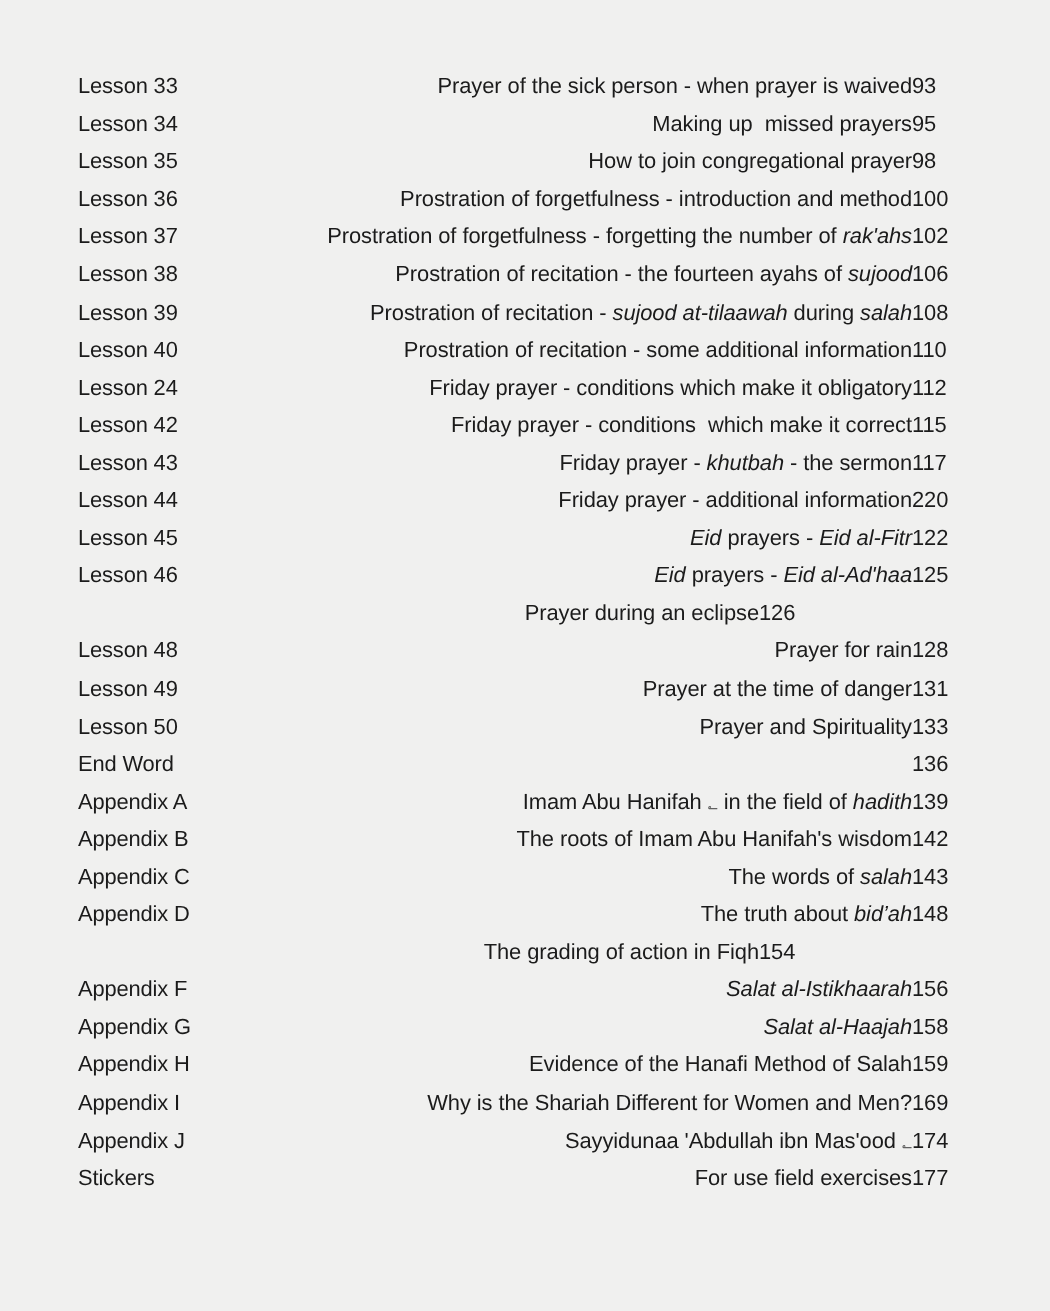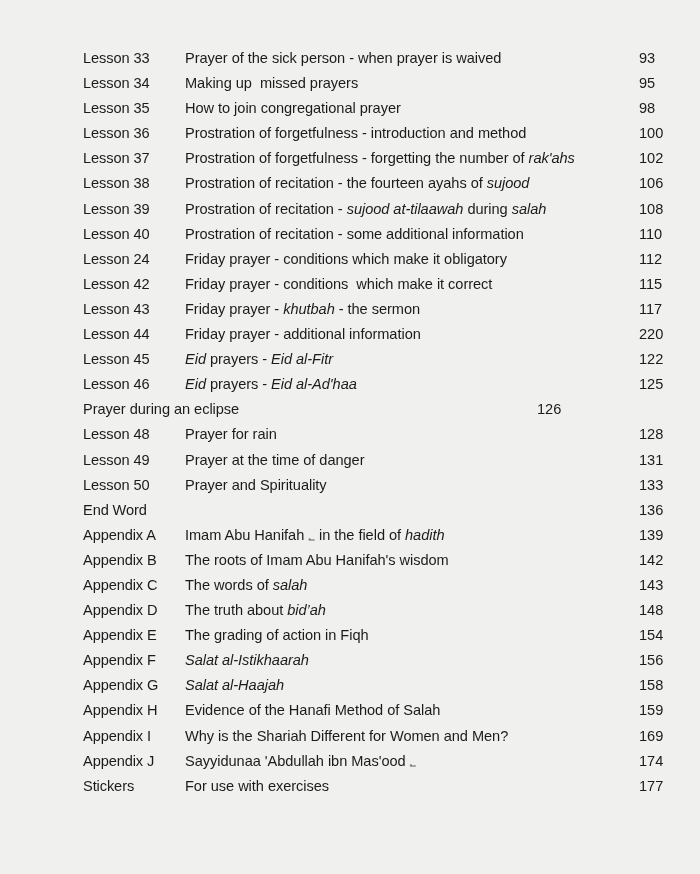--- a/index.html
+++ b/index.html
@@ -21,21 +21,20 @@
     height: 874px;
     background: #f0f0ef;
     box-sizing: border-box;
   }
 
   #toc-list {
     position: absolute;
     left: 52px;
     top: 46px;
     width: 610px;
-    margin-left: 31px;
   }
 
   .toc-row {
     display: flex;
     align-items: baseline;
     height: 25.1px;
     line-height: 25.1px;
     font-size: 14.6px;
     white-space: pre;
   }
@@ -43,20 +42,21 @@
   .toc-label {
     width: 102px;
     flex: 0 0 102px;
     letter-spacing: -0.1px;
   }
 
   .toc-title {
     width: 454px;
     flex: 0 0 454px;
     letter-spacing: -0.05px;
+    text-align: right;
   }
 
   .toc-title i {
   }
 
   .toc-page-num {
     flex: 0 0 auto;
     letter-spacing: -0.05px;
   }
 
@@ -89,21 +89,21 @@
       <div class="toc-row"><span class="toc-label">Lesson 46</span><span class="toc-title"><i>Eid</i> prayers - <i>Eid al-Ad'haa</i></span><span class="toc-page-num">125</span></div>
       <div class="toc-row"><span class="toc-title">Prayer during an eclipse</span><span class="toc-page-num">126</span></div>
       <div class="toc-row"><span class="toc-label">Lesson 48</span><span class="toc-title">Prayer for rain</span><span class="toc-page-num">128</span></div>
       <div class="toc-row"><span class="toc-label">Lesson 49</span><span class="toc-title">Prayer at the time of danger</span><span class="toc-page-num">131</span></div>
       <div class="toc-row"><span class="toc-label">Lesson 50</span><span class="toc-title">Prayer and Spirituality</span><span class="toc-page-num">133</span></div>
       <div class="toc-row"><span class="toc-label">End Word</span><span class="toc-title"></span><span class="toc-page-num">136</span></div>
       <div class="toc-row"><span class="toc-label">Appendix A</span><span class="toc-title">Imam Abu Hanifah <span class="honorific">؂</span> in the field of <i>hadith</i></span><span class="toc-page-num">139</span></div>
       <div class="toc-row"><span class="toc-label">Appendix B</span><span class="toc-title">The roots of Imam Abu Hanifah's wisdom</span><span class="toc-page-num">142</span></div>
       <div class="toc-row"><span class="toc-label">Appendix C</span><span class="toc-title">The words of <i>salah</i></span><span class="toc-page-num">143</span></div>
       <div class="toc-row"><span class="toc-label">Appendix D</span><span class="toc-title">The truth about <i>bid’ah</i></span><span class="toc-page-num">148</span></div>
-      <div class="toc-row"><span class="toc-label">Appendix E</span><span class="toc-title">The grading of action in Fiqh</span><span class="toc-page-num">154</span></div>
+      <div class="toc-row"><span class="toc-title">The grading of action in Fiqh</span><span class="toc-page-num">154</span></div>
       <div class="toc-row"><span class="toc-label">Appendix F</span><span class="toc-title"><i>Salat al-Istikhaarah</i></span><span class="toc-page-num">156</span></div>
       <div class="toc-row"><span class="toc-label">Appendix G</span><span class="toc-title"><i>Salat al-Haajah</i></span><span class="toc-page-num">158</span></div>
       <div class="toc-row"><span class="toc-label">Appendix H</span><span class="toc-title">Evidence of the Hanafi Method of Salah</span><span class="toc-page-num">159</span></div>
       <div class="toc-row"><span class="toc-label">Appendix I</span><span class="toc-title">Why is the Shariah Different for Women and Men?</span><span class="toc-page-num">169</span></div>
       <div class="toc-row"><span class="toc-label">Appendix J</span><span class="toc-title">Sayyidunaa 'Abdullah ibn Mas'ood <span class="honorific">؂</span></span><span class="toc-page-num">174</span></div>
-      <div class="toc-row"><span class="toc-label">Stickers</span><span class="toc-title">For use with exercises</span><span class="toc-page-num">177</span></div>
+      <div class="toc-row"><span class="toc-label">Stickers</span><span class="toc-title">For use field exercises</span><span class="toc-page-num">177</span></div>
     </div>
 </div>
 
 </body></html>

